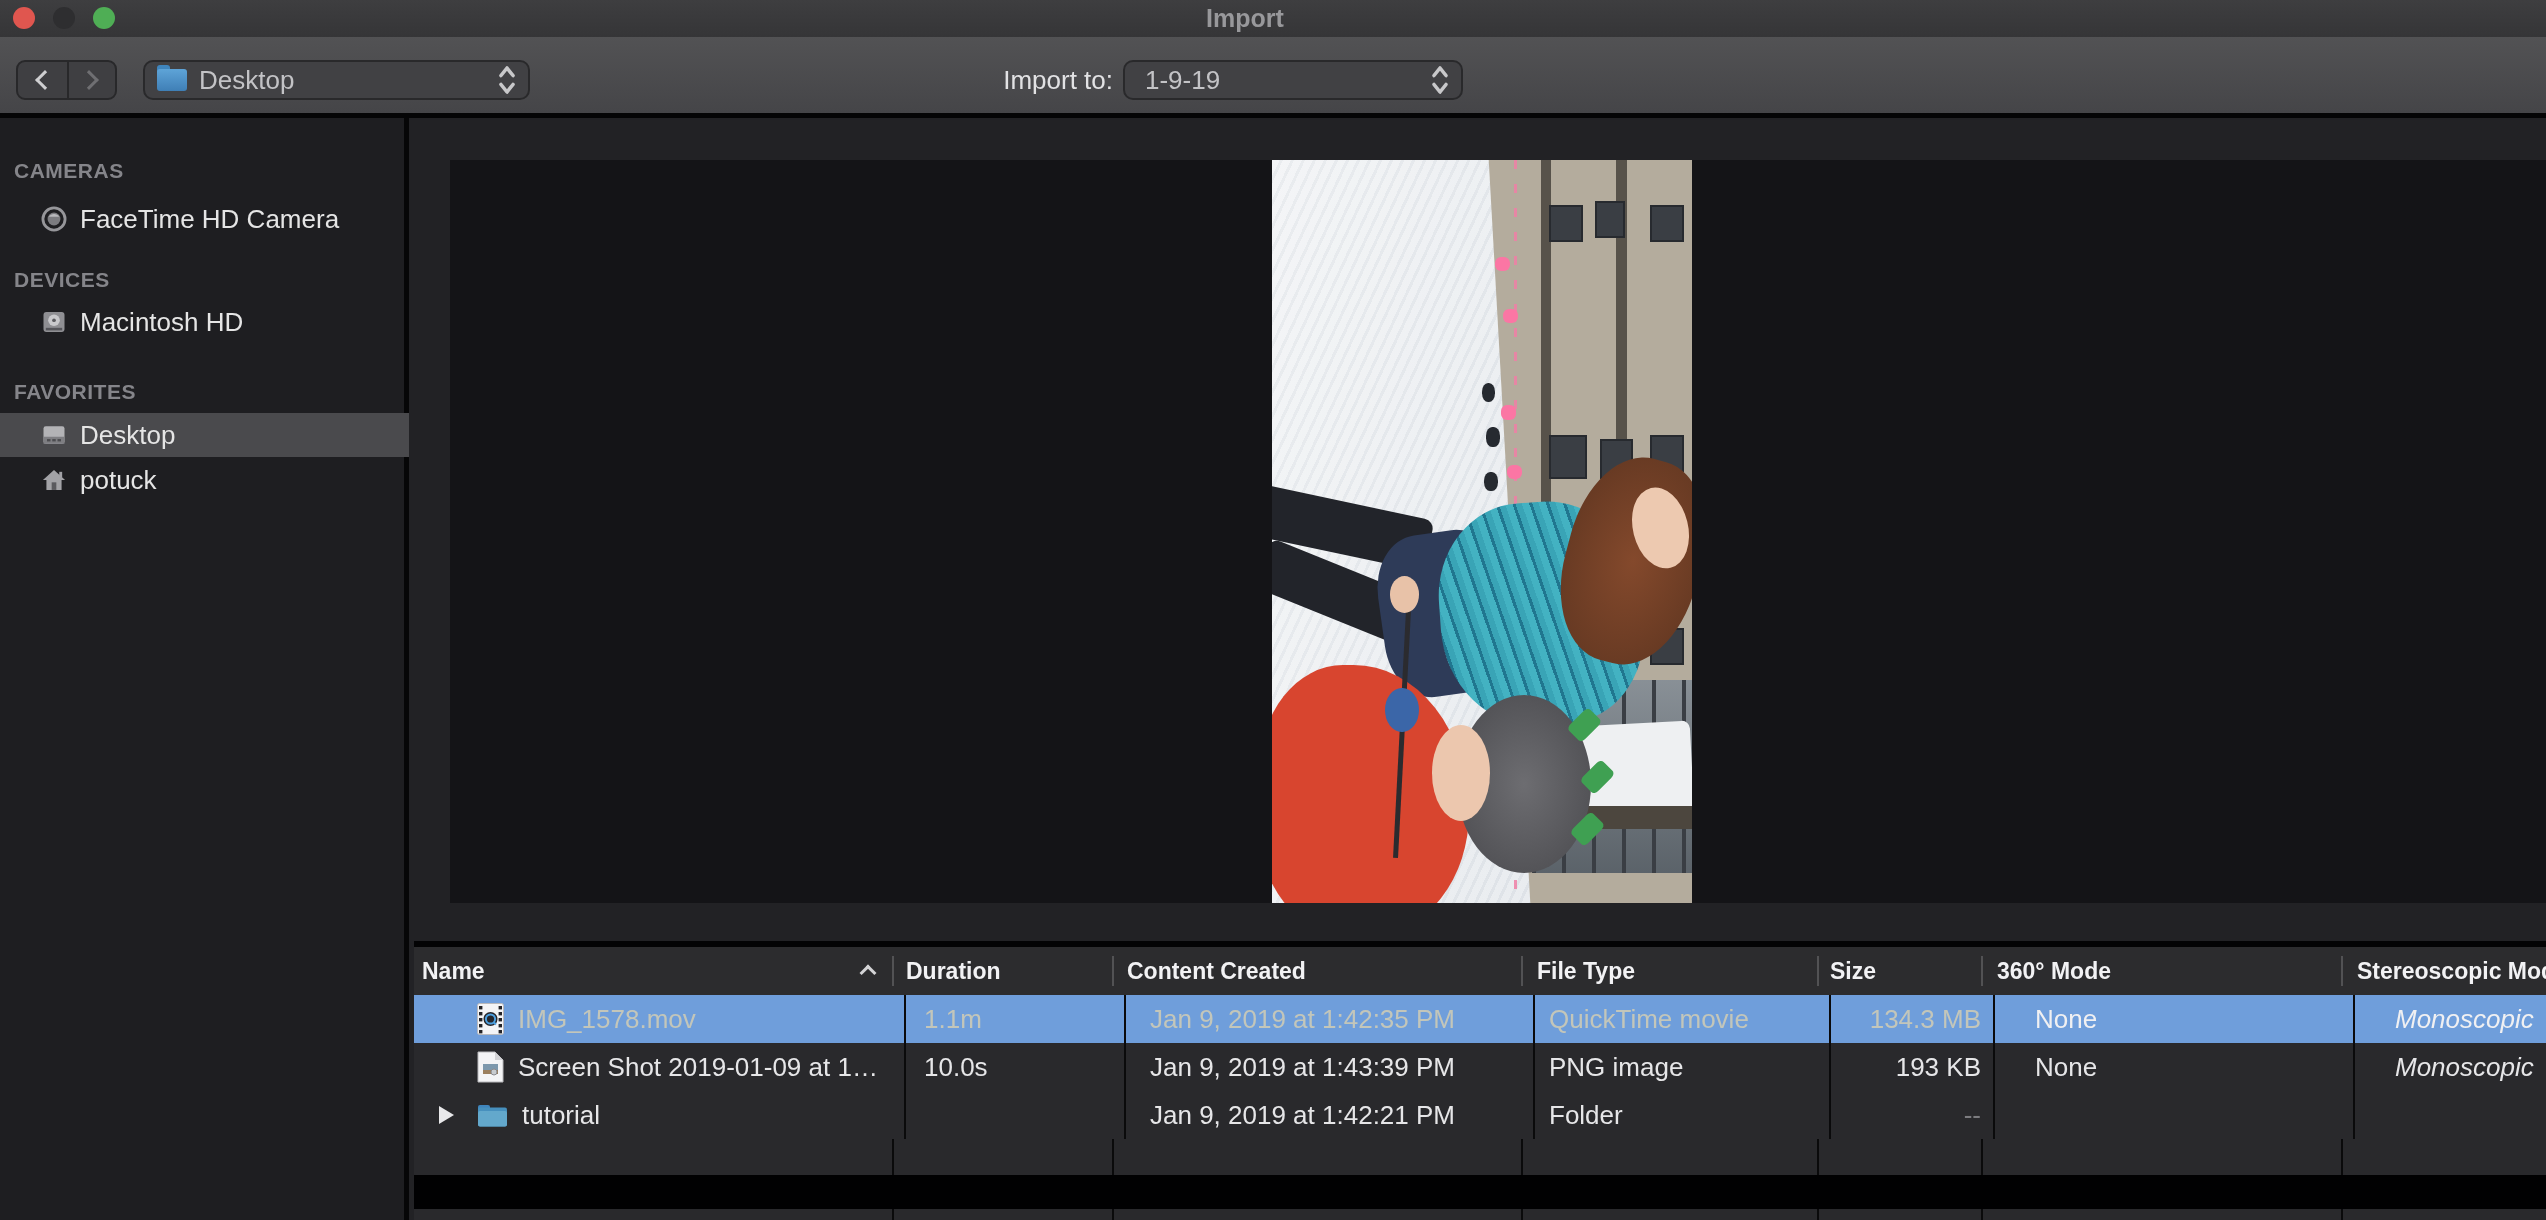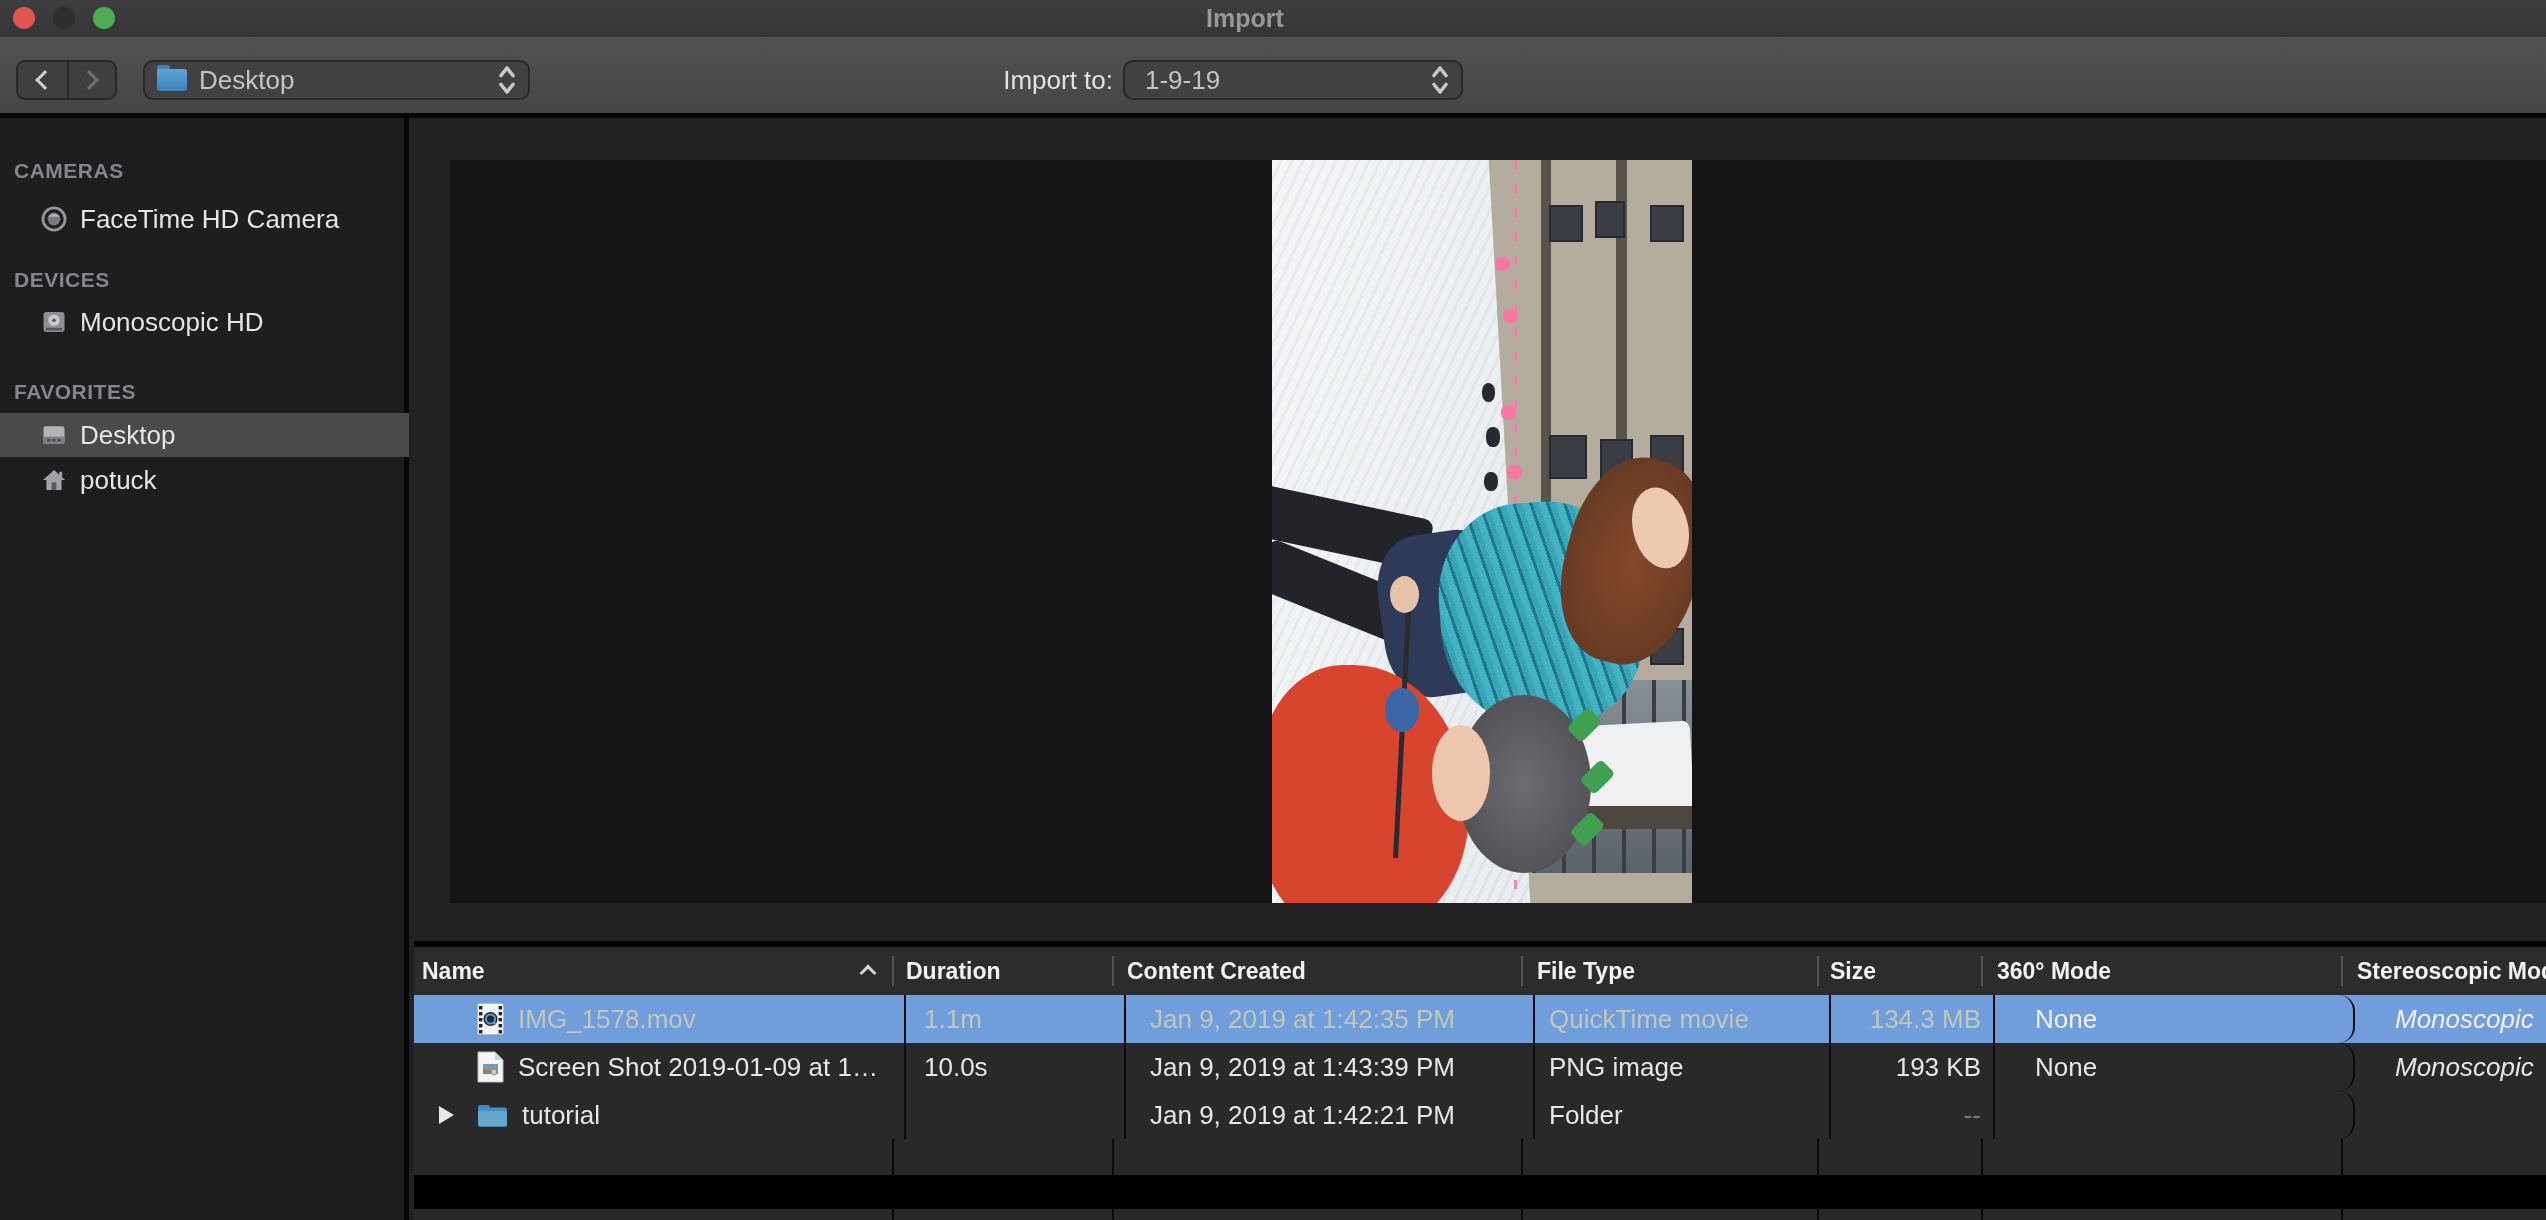--- a/index.html
+++ b/index.html
@@ -109,21 +109,21 @@
   .hc:nth-child(7){ padding-left:14px; } .hc:nth-child(7)::after{ display:none; }
   .sort-caret { position:absolute; right:20px; top:20px; width:12px; height:12px;
                 border-top:3px solid #d4d4d6; border-left:3px solid #d4d4d6; transform:rotate(45deg); }
   .trow { height:48px; background:#29292c;padding-left:12px; }
   .trow.selected { background:#6f9edb; }
   .c { display:flex; align-items:center; border-right:2px solid #0a0a0b; font-size:26px;
        color:#e6e6e8; white-space:nowrap; overflow:hidden; }
   .c:last-child { border-right:none; }
   .c-dur { padding-left:18px; } .c-created { padding-left:24px; } .c-type { padding-left:14px; }
   .c-size { justify-content:flex-end; padding-right:12px; }
-  .c-360 { padding-left:40px;border-radius:16px; } .c-stereo { padding-left:40px;font-style:italic; }
+  .c-360 { padding-left:40px; } .c-stereo { padding-left:40px;font-style:italic; }
   .dim { color:#c3c6ba; } .bright { color:#f0f0f2; } .dash { color:#7c7c80; }
   .file-icon { width:27px; height:32px; flex:0 0 auto; margin-left:51px; }
   .fname { margin-left:14px; }
   .disclosure { margin-left:13px; width:0; height:0; border-left:15px solid #e8e8ea;
                 border-top:9px solid transparent; border-bottom:9px solid transparent; flex:0 0 auto; }
   .after-disclosure { margin-left:23px; }
   .tempty { height:36px; background:#29292c; }
   .tband { height:34px; background:#010102; }
   .tbottom { height:11px; background:#29292c; }
   .fillc { border-right:2px solid #0a0a0b; } .fillc:last-child { border-right:none; }
@@ -183,21 +183,21 @@
     </div>
 
     <div class="sb-section" style="top:150px">DEVICES</div>
     <div class="sb-row" style="top:181px">
       <svg class="sb-icon" viewBox="0 0 24 24">
         <rect x="3" y="3.5" width="18" height="17" rx="2.5" fill="#8f8f93"></rect>
         <circle cx="12" cy="10.5" r="5" fill="#c9c9cc"></circle>
         <circle cx="12" cy="10.5" r="1.6" fill="#5b5b5f"></circle>
         <rect x="5" y="17" width="14" height="2.2" fill="#55555a"></rect>
       </svg>
-      <span class="sb-label">Monoscopic HD</span>
+      <span class="sb-label">Macintosh HD</span>
     </div>
 
     <div class="sb-section" style="top:262px">FAVORITES</div>
     <div class="sb-row selected" style="top:295px">
       <svg class="sb-icon" viewBox="0 0 24 24">
         <rect x="3" y="4.5" width="18" height="15" rx="2" fill="#b3b3b6"></rect>
         <rect x="3" y="13.5" width="18" height="6" fill="#7e7e82"></rect>
         <rect x="6" y="15.5" width="3" height="2" fill="#4c4c50"></rect>
         <rect x="10.5" y="15.5" width="3" height="2" fill="#4c4c50"></rect>
         <rect x="15" y="15.5" width="3" height="2" fill="#4c4c50"></rect>

